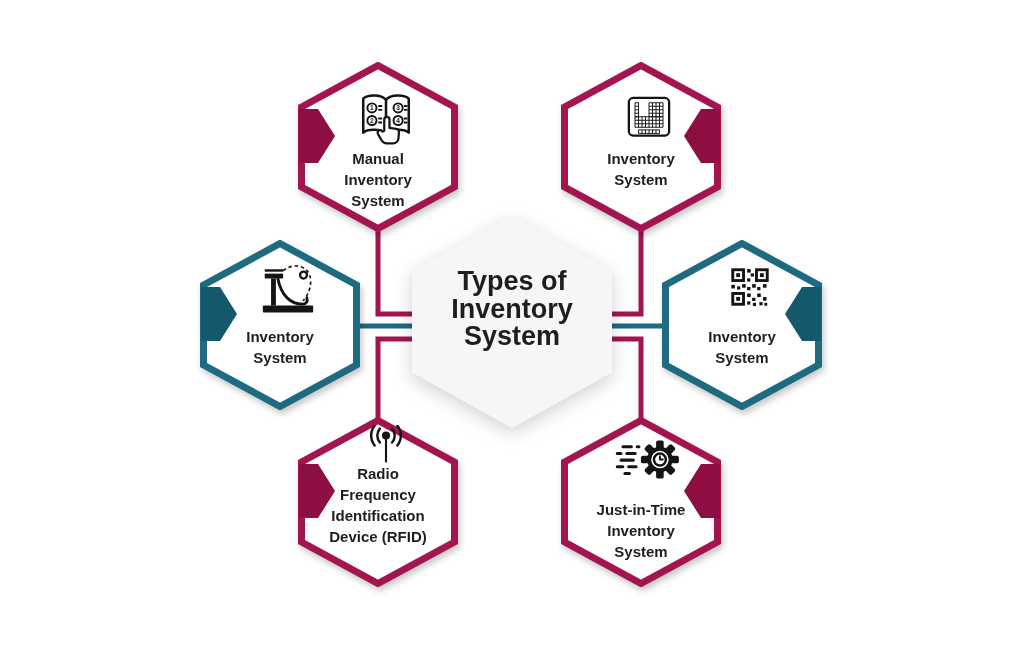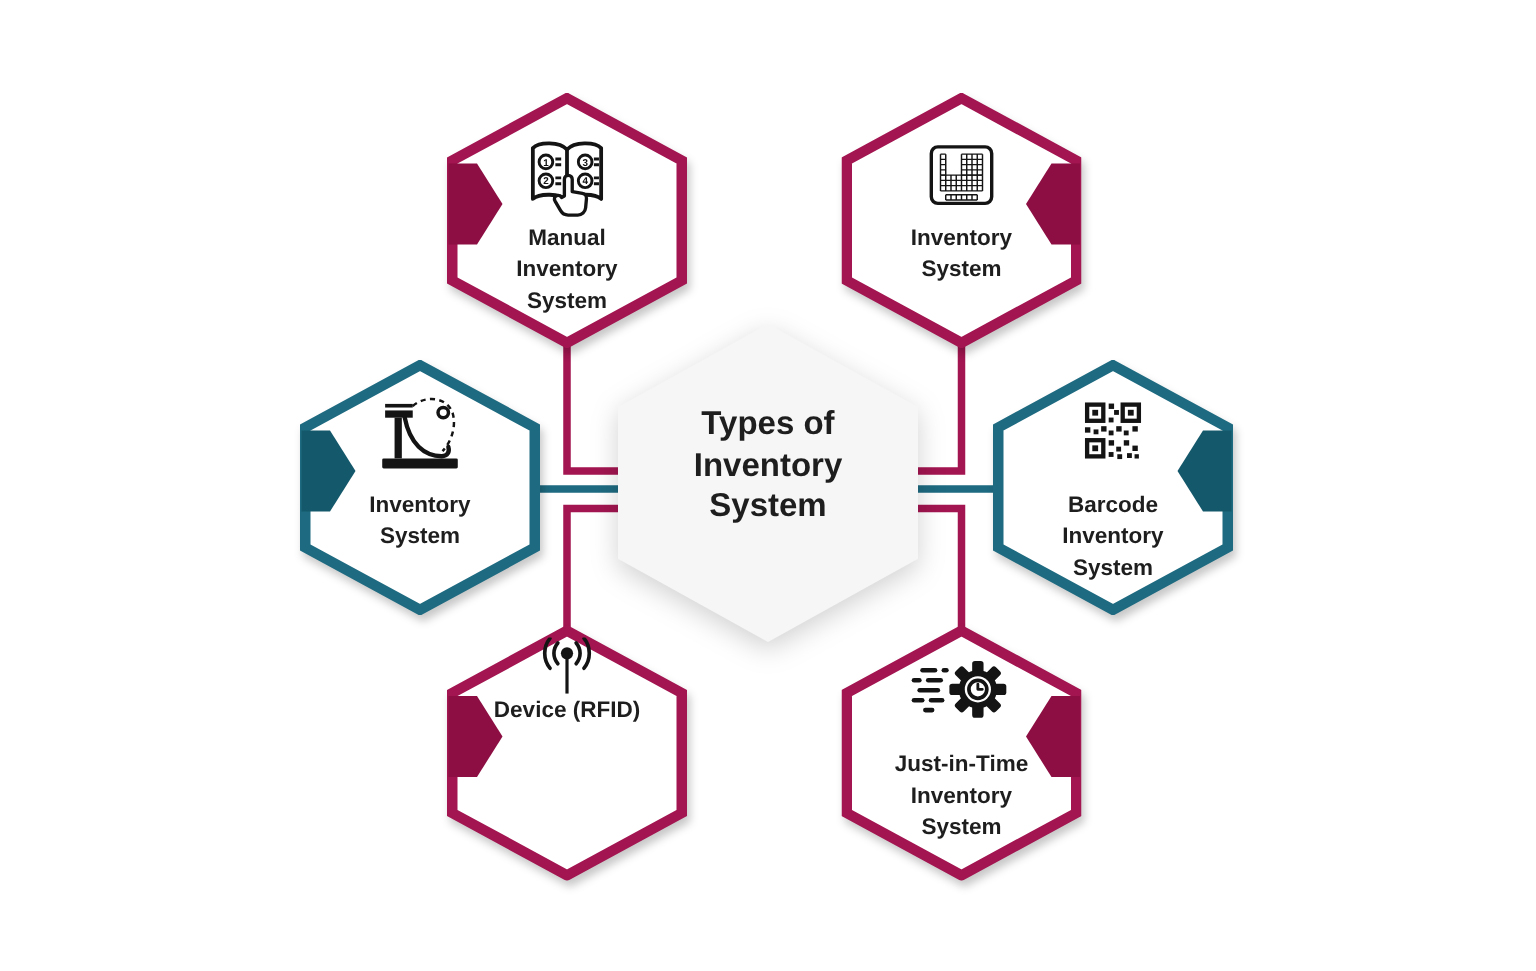--- a/index.html
+++ b/index.html
@@ -3,42 +3,42 @@
 <meta charset="utf-8">
 <style>
   html,body{margin:0;padding:0;background:#fff;}
   .canvas{position:relative;width:1024px;height:647px;overflow:hidden;
           background:var(--background,#fff);
           font-family:"Liberation Sans",sans-serif;}
   .connectors{position:absolute;left:0;top:0;}
   .cn-crimson{stroke:var(--crimson,#A21550);stroke-width:5;fill:none;}
   .cn-teal{stroke:var(--teal,#1E6A80);stroke-width:5;fill:none;}
 
-  .node{position:absolute;width:160px;height:170px;}
+  .node{position:absolute;width:160px;height:170px;padding-left:16px;}
   .hex{position:absolute;left:0;top:0;filter:drop-shadow(2px 4px 3px rgba(0,0,0,.22));}
   .hex-body{fill:var(--hex-fill,#fff);stroke-width:7;stroke-linejoin:miter;}
   .hex-body.crimson{stroke:var(--crimson,#A21550);}
   .hex-body.teal{stroke:var(--teal,#1E6A80);}
   .tab.crimson-dark{fill:var(--crimson-dark,#8C0E42);}
   .tab.teal-dark{fill:var(--teal-dark,#14586B);}
 
   .icon{position:absolute;left:50%;transform:translateX(-50%);}
   .icon svg{display:block;width:100%;height:auto;}
 
   .label{position:absolute;left:0;top:86px;width:160px;text-align:center;
          font-size:15px;line-height:21px;font-weight:700;color:var(--text,#1e1e1e);}
   .label span{display:block;}
   .label.lines-4{top:46px;}
   .label.jit{top:82px;}
 
   .center-node{position:absolute;left:410px;top:214px;width:204px;height:216px;}
   .center-hex{position:absolute;left:0;top:0;filter:drop-shadow(0 5px 9px rgba(0,0,0,.18));}
   .center-hex polygon{fill:var(--center-fill,#F6F6F7);}
   .center-title{position:absolute;left:0;top:54px;width:204px;text-align:center;
-         font-size:22px;line-height:27.5px;font-weight:700;color:var(--text,#1e1e1e);}
+         font-size:27px;line-height:27.5px;font-weight:700;color:var(--text,#1e1e1e);}
   .center-title span{display:block;}
 
   
   .ic-s{fill:none;stroke:var(--icon,#141414);stroke-width:2.6;stroke-linejoin:round;stroke-linecap:round;}
   .ic-s2{fill:none;stroke:var(--icon,#141414);stroke-width:2;}
   .ic-s2r{fill:none;stroke:var(--icon,#141414);stroke-width:2;stroke-linecap:round;}
   .ic-s3{fill:none;stroke:var(--icon,#141414);stroke-width:3;stroke-linecap:round;}
   .ic-s3r{fill:none;stroke:var(--icon,#141414);stroke-width:3;stroke-linecap:round;}
   .ic-s4{fill:none;stroke:var(--icon,#141414);stroke-width:4;}
   .ic-g{fill:none;stroke:var(--icon,#141414);stroke-width:1.1;}
@@ -171,21 +171,20 @@
         <rect class="ic-f" x="35" y="47" width="4.5" height="4.5"></rect>
         <rect class="ic-f" x="42" y="41" width="5" height="5"></rect>
         <rect class="ic-f" x="50" y="46" width="5" height="5"></rect>
         <rect class="ic-f" x="28" y="52" width="4.5" height="4.5"></rect>
         <rect class="ic-f" x="36" y="54" width="4.5" height="4.5"></rect>
         <rect class="ic-f" x="45" y="53" width="4.5" height="4.5"></rect>
         <rect class="ic-f" x="52" y="54" width="4" height="4"></rect>
       </svg>
     </div>
     <div class="label">
-      <span>Barcode</span>
       <span>Inventory</span>
       <span>System</span>
     </div>
   </div>
 
   <div class="node" style="left:298px;top:417px">
     <svg class="hex" width="160" height="170" viewBox="0 0 160 170">
       <polygon class="hex-body crimson" points="80,3.5 156.5,45 156.5,125 80,166.5 3.5,125 3.5,45"></polygon>
       <polygon class="tab crimson-dark" points="1,47 20,47 37,74 20,101 1,101"></polygon>
     </svg>
@@ -193,20 +192,23 @@
       <svg viewBox="0 0 64 50">
         <circle class="ic-f" cx="32" cy="13" r="5"></circle>
         <rect class="ic-f" x="30.7" y="13" width="2.6" height="33"></rect>
         <path class="ic-s3r" d="M24.5 4.5 A12.8 12.8 0 0 0 24.5 21.5"></path>
         <path class="ic-s3r" d="M18 0.8 A19.5 19.5 0 0 0 18 25.2"></path>
         <path class="ic-s3r" d="M39.5 4.5 A12.8 12.8 0 0 1 39.5 21.5"></path>
         <path class="ic-s3r" d="M46 0.8 A19.5 19.5 0 0 1 46 25.2"></path>
       </svg>
     </div>
     <div class="label lines-4">
+      <span>Radio</span>
+      <span>Frequency</span>
+      <span>Identification</span>
       <span>Device (RFID)</span>
     </div>
   </div>
 
   <div class="node" style="left:561px;top:417px">
     <svg class="hex" width="160" height="170" viewBox="0 0 160 170">
       <polygon class="hex-body crimson" points="80,3.5 156.5,45 156.5,125 80,166.5 3.5,125 3.5,45"></polygon>
       <polygon class="tab crimson-dark" points="159,47 140,47 123,74 140,101 159,101"></polygon>
     </svg>
     <div class="icon" style="top:16px;width:74px">

